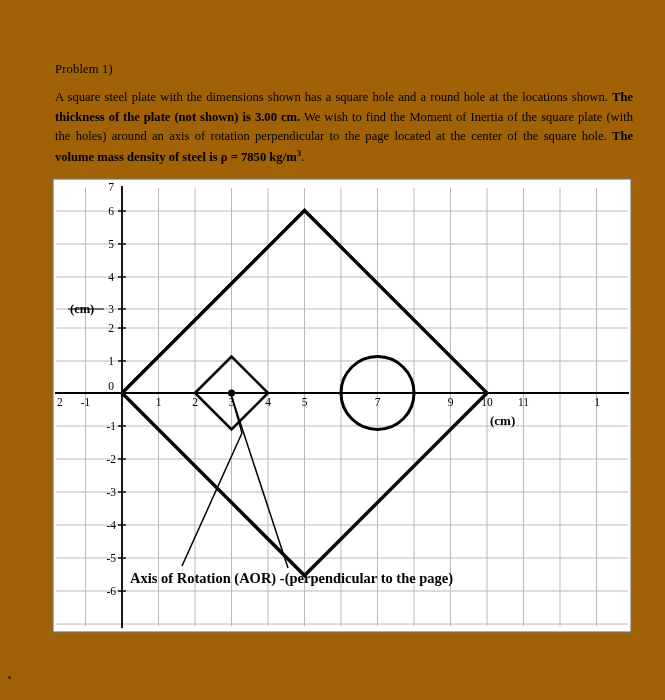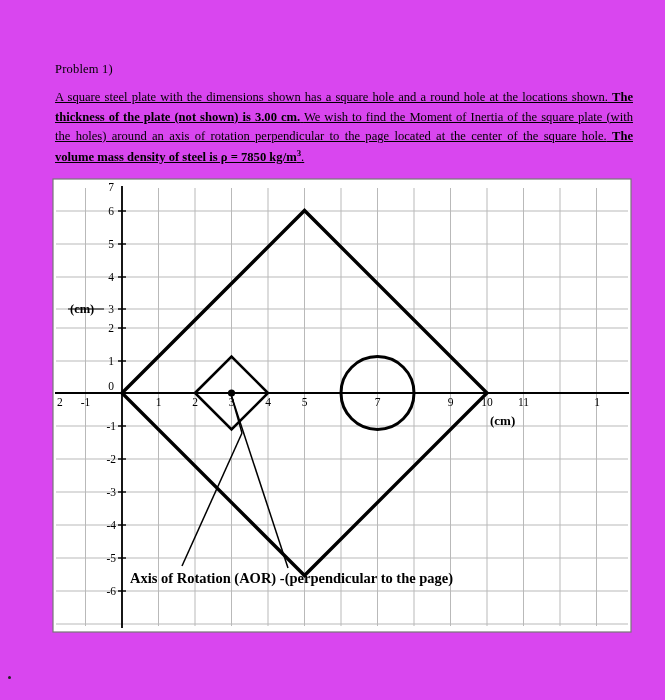--- a/index.html
+++ b/index.html
@@ -13,38 +13,37 @@
     font-family: "Liberation Serif", serif;
     color: #000000;
     position: relative;
     overflow: hidden;
   }
   .page {
     position: absolute;
     left: 0; top: 0;
     width: 665px;
     height: 700px;
-    background: #d946ef;
+    background: #a16207;
   }
   .problem-label {
     position: absolute;
     left: 55px;
     top: 62px;
     font-size: 12.5px;
     letter-spacing: 0.2px;
   }
   .statement {
     position: absolute;
     left: 55px;
     top: 88px;
     width: 578px;
     font-size: 12.6px;
     line-height: 1.55;
     text-align: justify;
-    text-decoration: underline;
   }
   .statement b {
     font-weight: bold;
   }
   sup {
     font-size: 0.7em;
     vertical-align: super;
   }
   .figure {
     position: absolute;

